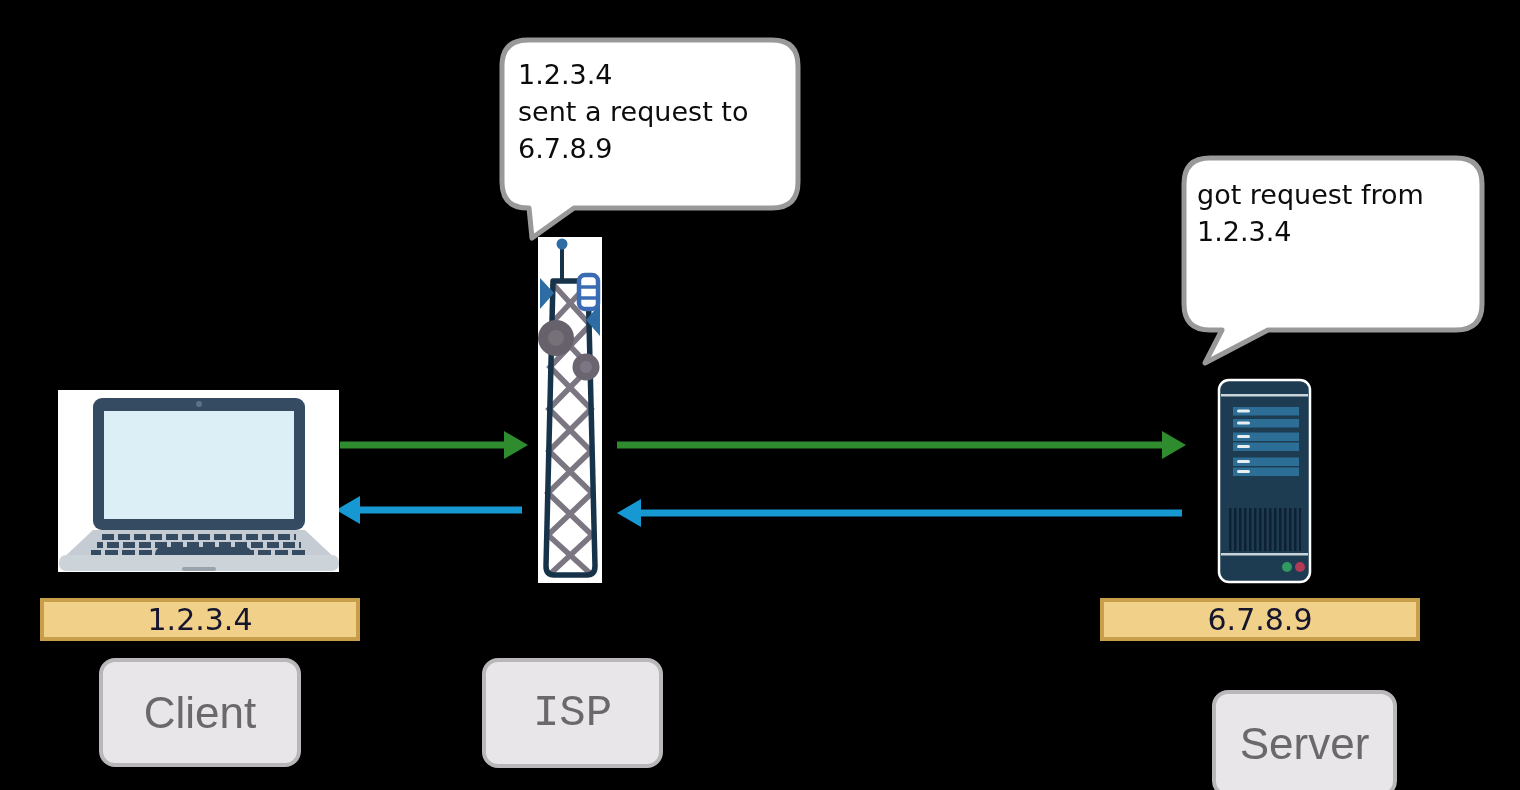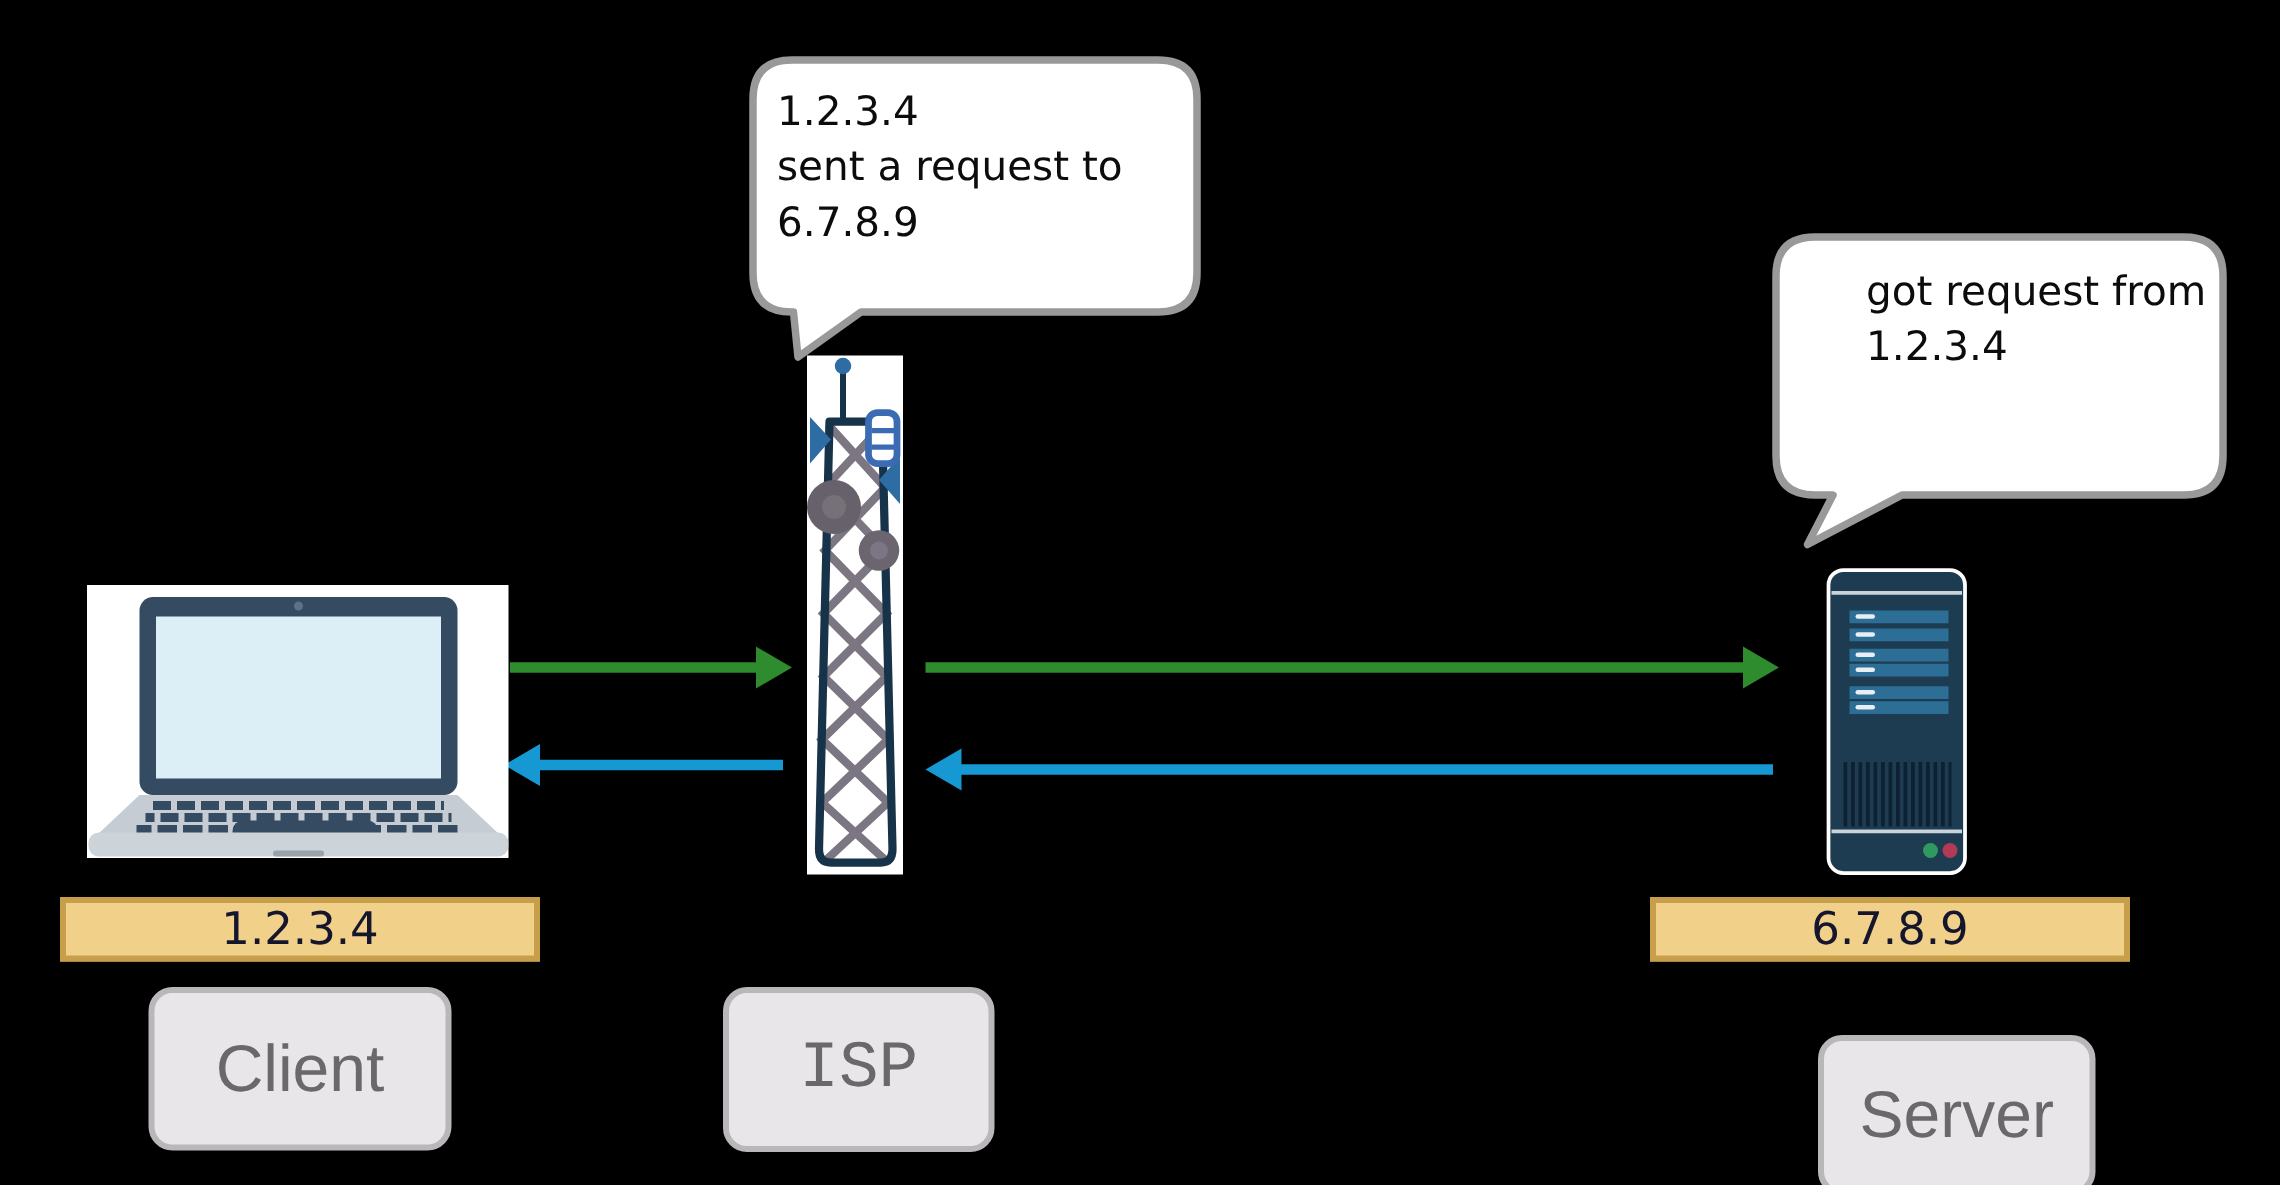--- a/index.html
+++ b/index.html
@@ -168,16 +168,16 @@
     <span>6.7.8.9</span>
   </div>
 
   <div class="role-label" style="left:1177px;top:690px;width:177px;height:99px;margin-left:35px;">
     <span>Server</span>
   </div>
 
   <svg class="abs" style="left:1178px;top:152px;" width="314" height="218" viewBox="0 0 314 218">
     <path d="M32 6 H278 Q304 6 304 32 V152 Q304 178 278 178 H90 L27 211 L44 178 H32 Q6 178 6 152 V32 Q6 6 32 6 Z" fill="#ffffff" stroke="#999999" stroke-width="5" stroke-linejoin="round"></path>
   </svg>
-  <div class="bubble-text" style="left:1197px;top:176px;width:270px;margin-left:47px;">got request from
+  <div class="bubble-text" style="left:1197px;top:176px;width:270px;">got request from
 1.2.3.4</div>
 
 </div>
 
 </body></html>

